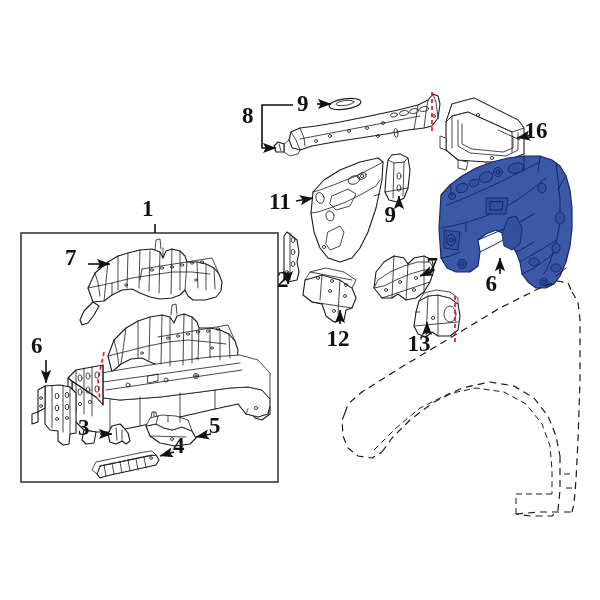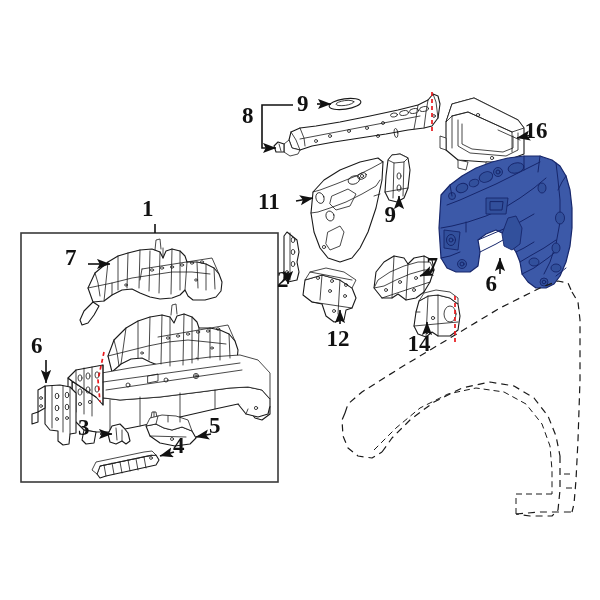--- a/index.html
+++ b/index.html
@@ -455,20 +455,20 @@
 <div class="callout" style="left: 142px; top: 196.5px;">1</div>
 <div class="callout" style="left: 277px; top: 267.5px;">2</div>
 <div class="callout" style="left: 78px; top: 415.5px;">3</div>
 <div class="callout" style="left: 173px; top: 433.5px;">4</div>
 <div class="callout" style="left: 209px; top: 413.5px;">5</div>
 <div class="callout" style="left: 31px; top: 333.5px;">6</div>
 <div class="callout" style="left: 65px; top: 245.5px;">7</div>
 <div class="callout" style="left: 242px; top: 103.5px;">8</div>
 <div class="callout" style="left: 297px; top: 91.5px;">9</div>
 <div class="callout" style="left: 384.5px; top: 202.5px;">9</div>
-<div class="callout" style="left: 258px; top: 189.5px;">11</div>
+<div class="callout" style="left: 269px; top: 189.5px;">11</div>
 <div class="callout" style="left: 326.5px; top: 327px;">12</div>
-<div class="callout" style="left: 407.5px; top: 331.5px;">14</div>
+<div class="callout" style="left: 407.5px; top: 331.5px;">13</div>
 <div class="callout" style="left: 426.5px; top: 253.5px;">7</div>
 <div class="callout" style="left: 485.5px; top: 271.5px;">6</div>
 <div class="callout" style="left: 524.5px; top: 118.5px;">16</div>
 
 </div>
 
 </body></html>

